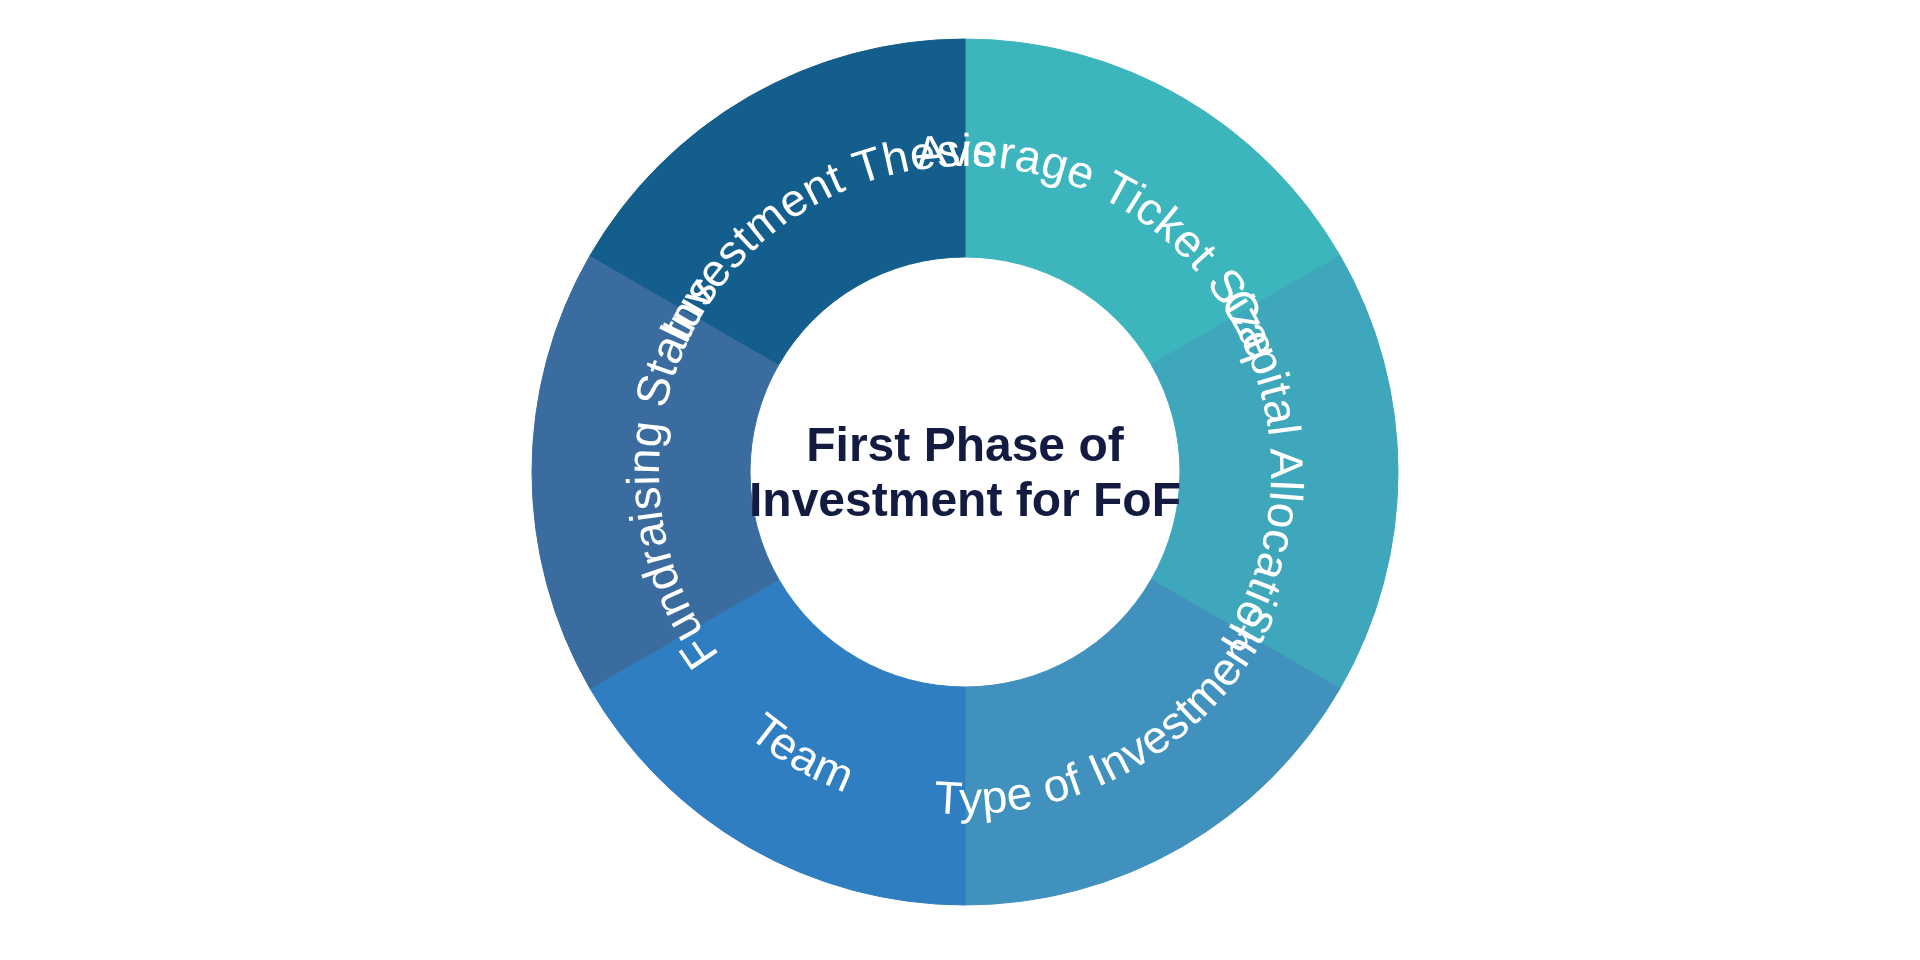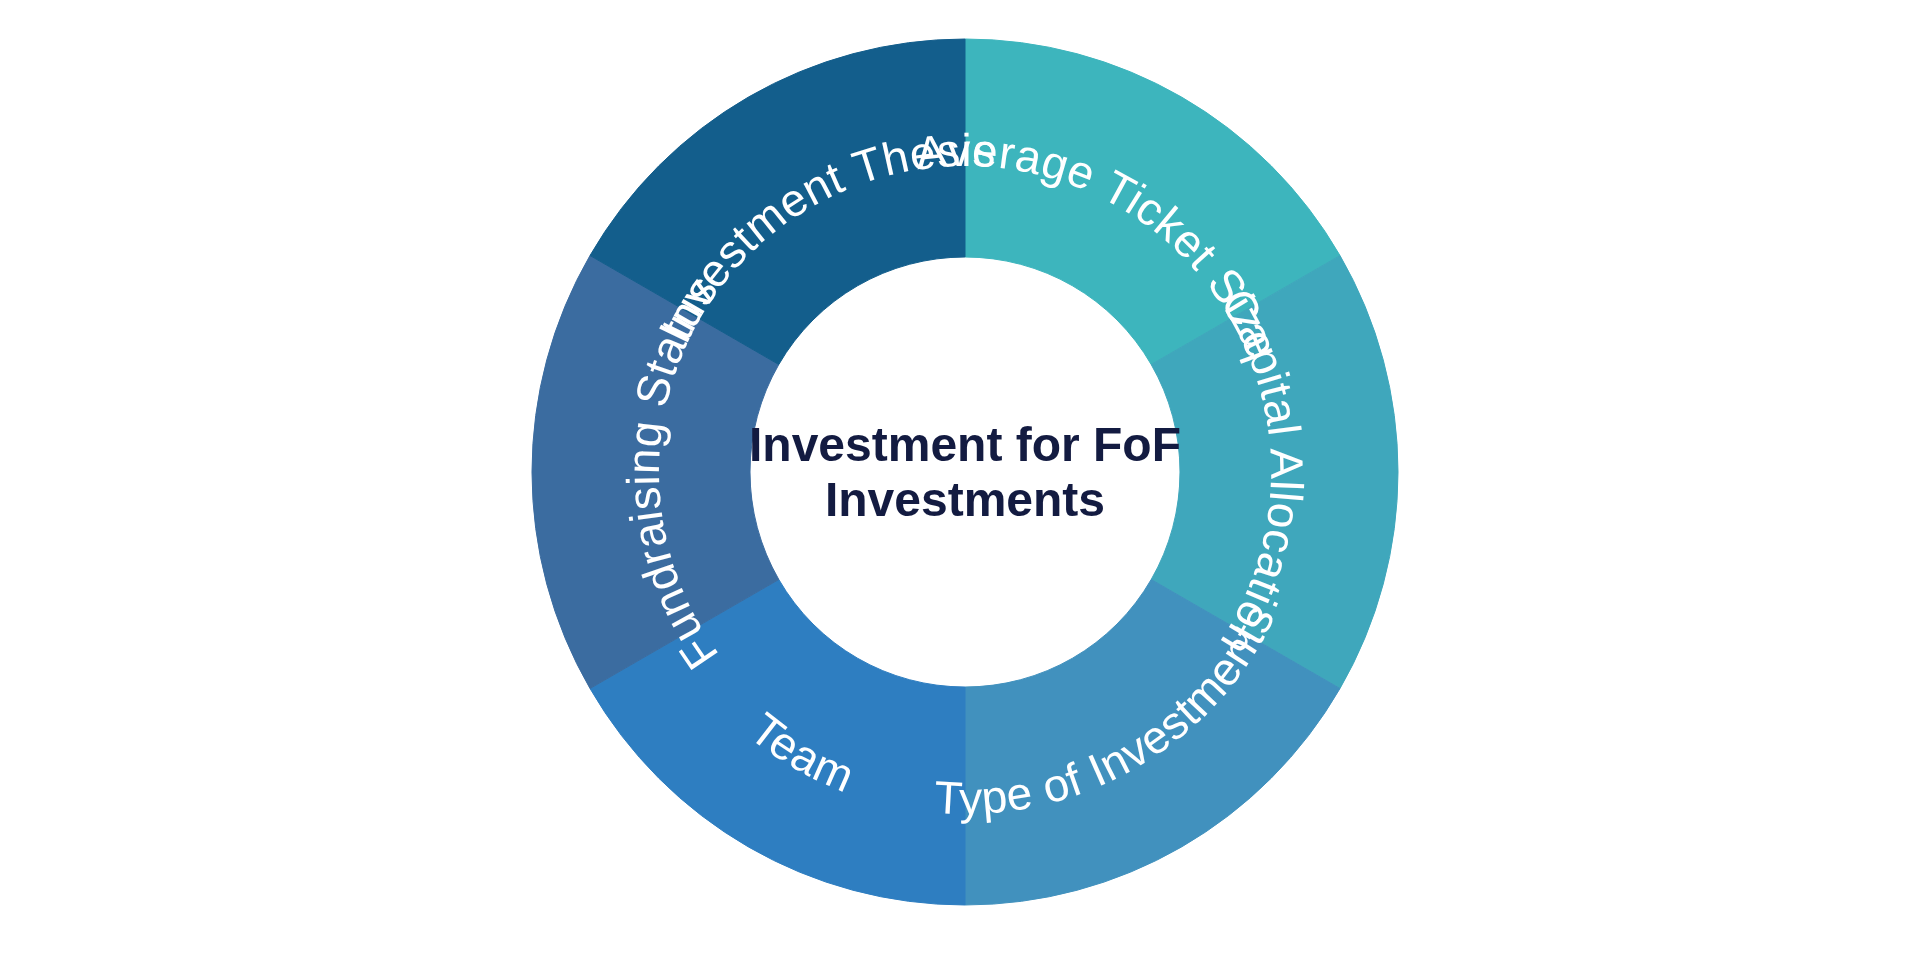--- a/index.html
+++ b/index.html
@@ -71,16 +71,16 @@
         <text class="seg-label" fill="#FFFFFF"><textPath href="#labelArc0" xlink:href="#labelArc0" startOffset="50%" text-anchor="middle">Average Ticket Size</textPath></text>
         <text class="seg-label" fill="#FFFFFF"><textPath href="#labelArc1" xlink:href="#labelArc1" startOffset="50%" text-anchor="middle">Capital Allocation</textPath></text>
         <text class="seg-label" fill="#FFFFFF"><textPath href="#labelArc2" xlink:href="#labelArc2" startOffset="50%" text-anchor="middle">Type of Investments</textPath></text>
         <text class="seg-label" fill="#FFFFFF"><textPath href="#labelArc3" xlink:href="#labelArc3" startOffset="50%" text-anchor="middle">Team</textPath></text>
         <text class="seg-label" fill="#FFFFFF"><textPath href="#labelArc4" xlink:href="#labelArc4" startOffset="50%" text-anchor="middle">Fundraising Status</textPath></text>
         <text class="seg-label" fill="#FFFFFF"><textPath href="#labelArc5" xlink:href="#labelArc5" startOffset="50%" text-anchor="middle">Investment Thesis</textPath></text>
       </g>
   </svg>
 
   <div class="center-title" style="color: rgb(19, 27, 65);">
+    <div>First Phase of</div>
     <div>Investment for FoF</div>
-    <div>Investments</div>
   </div>
 </div>
 
 </body></html>

